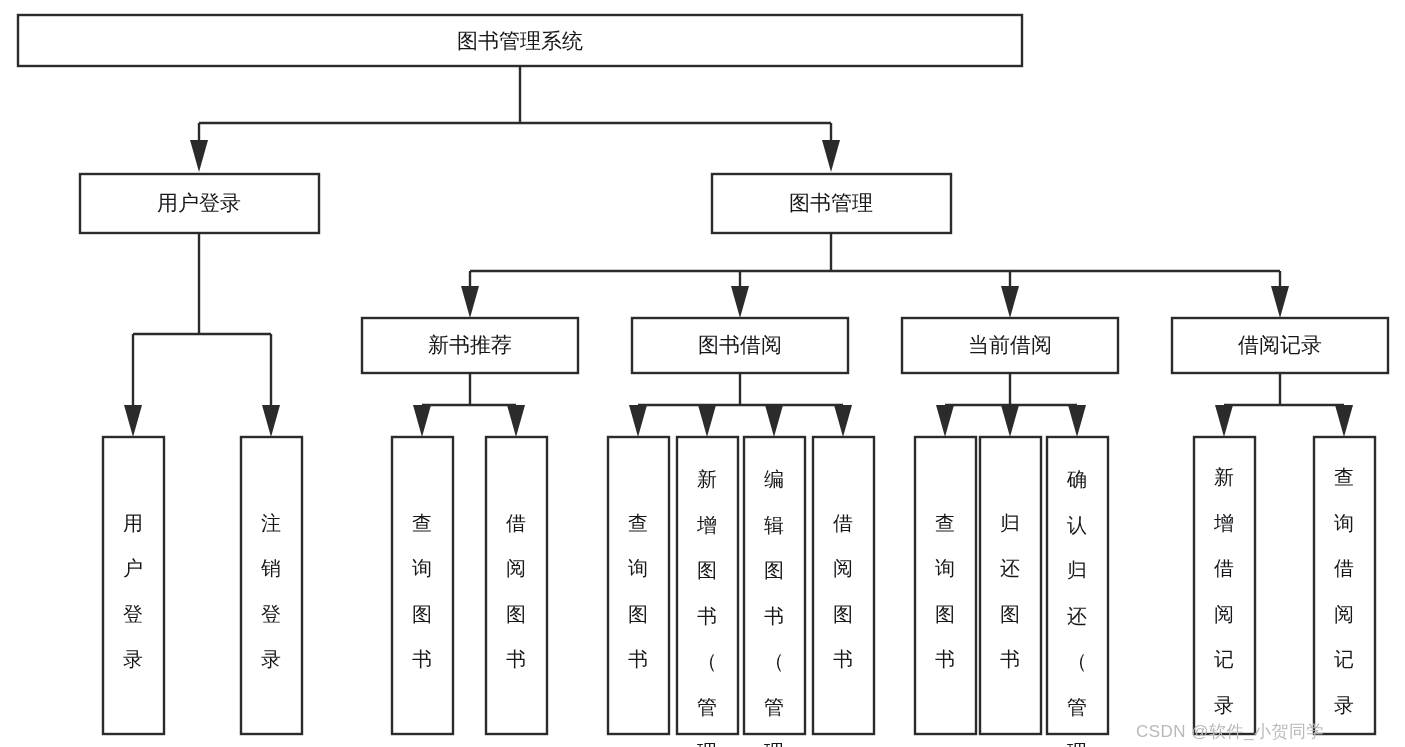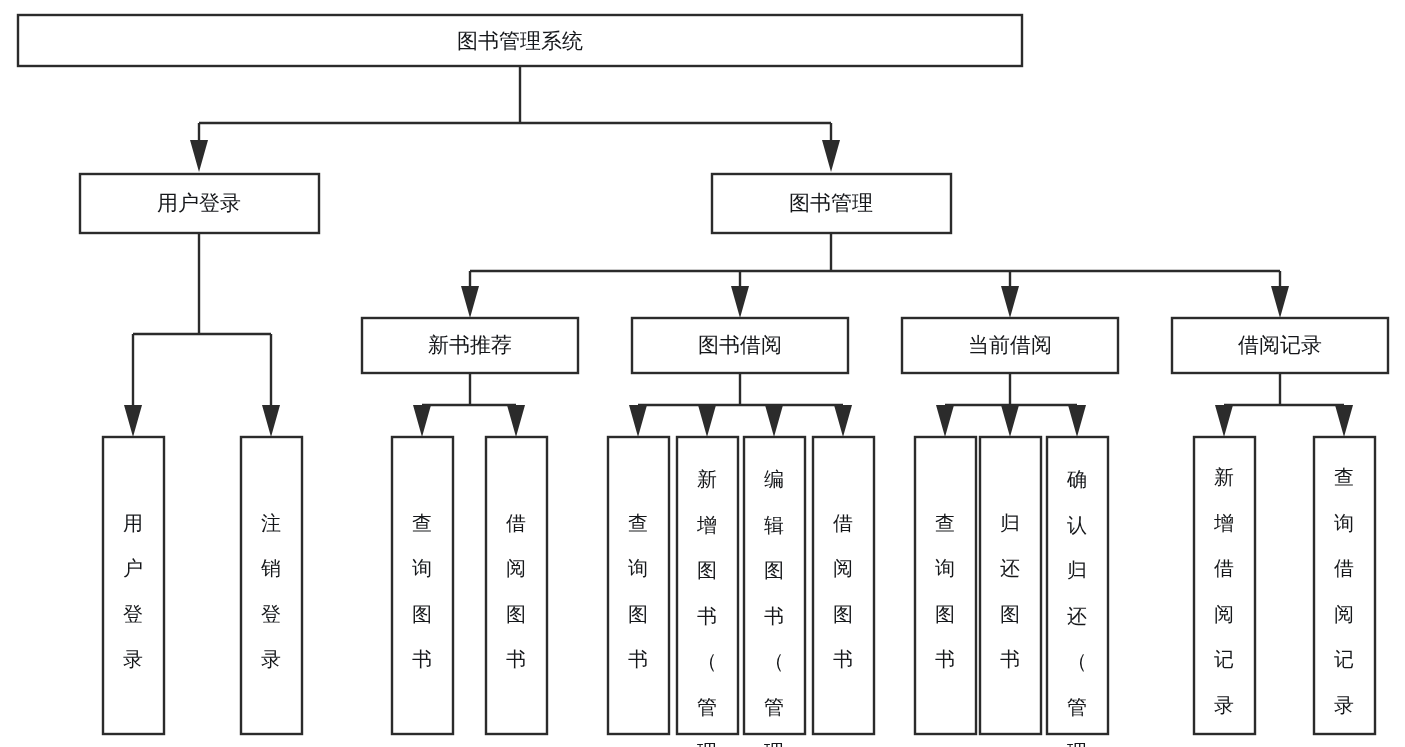--- a/index.html
+++ b/index.html
@@ -173,13 +173,14 @@
     <g>
       <rect class="node-box" x="1194" y="437" width="61" height="297"></rect>
       <text class="vert-label" id="vt-11" x="1224"><tspan x="1224" y="484.49">新</tspan><tspan x="1224" y="529.99">增</tspan><tspan x="1224" y="575.49">借</tspan><tspan x="1224" y="620.99">阅</tspan><tspan x="1224" y="666.49">记</tspan><tspan x="1224" y="711.99">录</tspan></text>
     </g>
     <g>
       <rect class="node-box" x="1314" y="437" width="61" height="297"></rect>
       <text class="vert-label" id="vt-12" x="1344"><tspan x="1344" y="484.49">查</tspan><tspan x="1344" y="529.99">询</tspan><tspan x="1344" y="575.49">借</tspan><tspan x="1344" y="620.99">阅</tspan><tspan x="1344" y="666.49">记</tspan><tspan x="1344" y="711.99">录</tspan></text>
     </g>
   </svg>
 
+  <div class="watermark">CSDN @软件_小贺同学</div>
 </div>
 
 </body></html>

